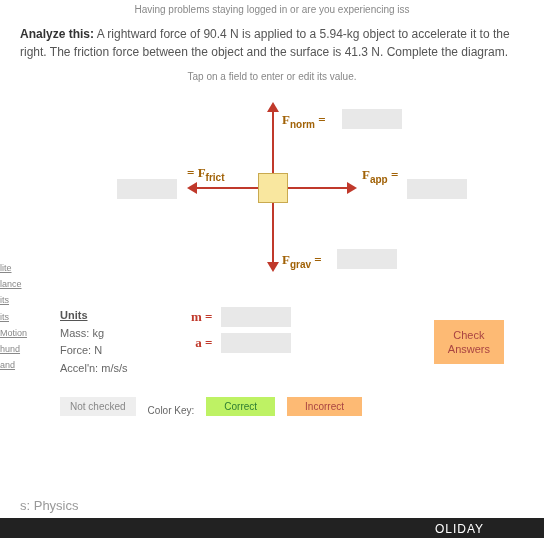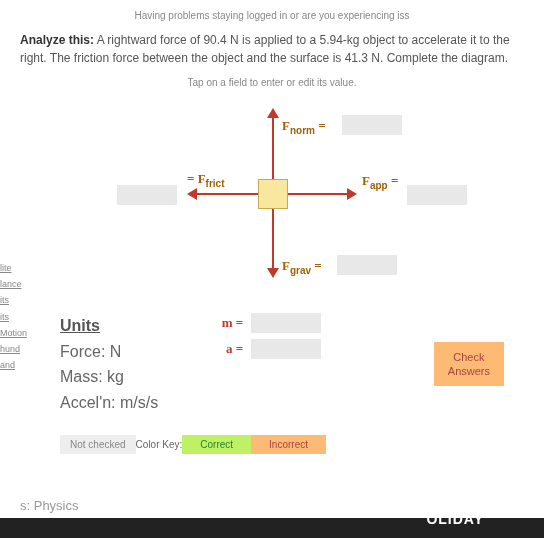--- a/index.html
+++ b/index.html
@@ -1,17 +1,17 @@
 <!DOCTYPE html>
 <html><head>
 <meta charset="utf-8">
 <style>
 *{margin:0;padding:0;box-sizing:border-box;font-family:Arial,sans-serif}
 body{background:#f5f5f5;width:544px;height:538px;overflow:hidden;position:relative}
-.page{background:#fff;padding:10px 20px;height:100%}
+.page{background:#fff;padding:4px 20px;height:100%}
 .top-bar{font-size:10px;color:#888;text-align:center;margin-bottom:10px}
 .problem{font-size:12px;color:#555;line-height:1.5;margin-bottom:10px}
 .problem b{color:#333}
 .instruct{font-size:10px;color:#888;text-align:center;margin-bottom:15px}
 .diagram{position:relative;height:200px;margin:0 auto;width:400px}
 .arrow-v{position:absolute;left:200px;top:10px;width:2px;height:160px;background:#c0392b}
 .arrow-h{position:absolute;left:120px;top:90px;width:160px;height:2px;background:#c0392b}
 .arr-up{position:absolute;left:195px;top:5px;width:0;height:0;border-left:6px solid transparent;border-right:6px solid transparent;border-bottom:10px solid #c0392b}
 .arr-down{position:absolute;left:195px;top:165px;width:0;height:0;border-left:6px solid transparent;border-right:6px solid transparent;border-top:10px solid #c0392b}
 .arr-left{position:absolute;left:115px;top:85px;width:0;height:0;border-top:6px solid transparent;border-bottom:6px solid transparent;border-right:10px solid #c0392b}
@@ -24,34 +24,34 @@
 .fapp{left:290px;top:70px}
 .fgrav{left:210px;top:155px}
 .inputbox{position:absolute;width:60px;height:20px;background:#e8e8e8;border:none}
 .in-norm{left:270px;top:12px}
 .in-frict{left:45px;top:82px}
 .in-app{left:335px;top:82px}
 .in-grav{left:265px;top:152px}
 .sidebar{position:absolute;left:0;top:260px;font-size:9px;color:#888;line-height:1.8}
 .sidebar div{text-decoration:underline}
 .lower{display:flex;gap:40px;margin-top:10px;padding-left:40px}
-.units-box{font-size:16px;color:#666;line-height:1.6}
+.units-box{font-size:11px;color:#666;line-height:1.6}
 .units-title{font-weight:bold;text-decoration:underline;color:#555}
 .vals{font-size:13px;color:#444}
 .vrow{display:flex;align-items:center;gap:8px;margin-bottom:6px}
 .vrow .lbl{font-family:'Times New Roman',serif;font-weight:bold;color:#c0392b;width:45px;text-align:right}
 .vrow input{width:70px;height:20px;background:#e8e8e8;border:none}
 .check-btn{margin-left:auto;margin-right:20px;align-self:center;background:#fdba74;color:#a94442;padding:8px 14px;font-size:11px;text-align:center;line-height:1.3;cursor:pointer;border:none}
-.key-row{display:flex;align-items:center;margin-top:20px;padding-left:40px;font-size:10px;color:#666}
+.key-row{display:flex;align-items:flex-end;gap:12px;margin-top:20px;padding-left:40px;font-size:10px;color:#666}
 .swatch{padding:4px 18px;font-size:10px}
 .sw-correct{background:#bef264;color:#2e7d32}
 .sw-incorrect{background:#fdba74;color:#a94442}
 .notchecked{background:#eee;color:#888;padding:4px 10px}
 .footer{position:absolute;bottom:0;left:0;right:0;height:20px;background:#222}
-.holiday{position:absolute;bottom:11px;right:60px;font-size:14px;color:#fff;font-weight:bold;letter-spacing:1px}
+.holiday{position:absolute;bottom:2px;right:60px;font-size:12px;color:#fff;font-weight:normal;letter-spacing:1px}
 .phys{position:absolute;left:20px;bottom:25px;font-size:13px;color:#999}
 </style>
 </head>
 <body>
 
 <div class="page">
   <div class="top-bar">Having problems staying logged in or are you experiencing iss</div>
 
   <div class="problem">
     <b>Analyze this:</b><span> A rightward force of 90.4 N is applied to a 5.94-kg object to accelerate it to the right. The friction force between the object and the surface is 41.3 N. Complete the diagram.</span>
@@ -85,22 +85,22 @@
     <div>its</div>
     <div>its</div>
     <div>Motion</div>
     <div>hund</div>
     <div>and</div>
   </div>
 
   <div class="lower">
     <div class="units-box">
       <div class="units-title">Units</div>
+      <div>Mass: kg</div>
       <div>Force: N</div>
-      <div>Mass: kg</div>
       <div>Accel'n: m/s/s</div>
     </div>
 
     <div class="vals">
       <div class="vrow">
         <span class="lbl">m =</span>
         <input style="">
       </div>
       <div class="vrow">
         <span class="lbl">a =</span>

